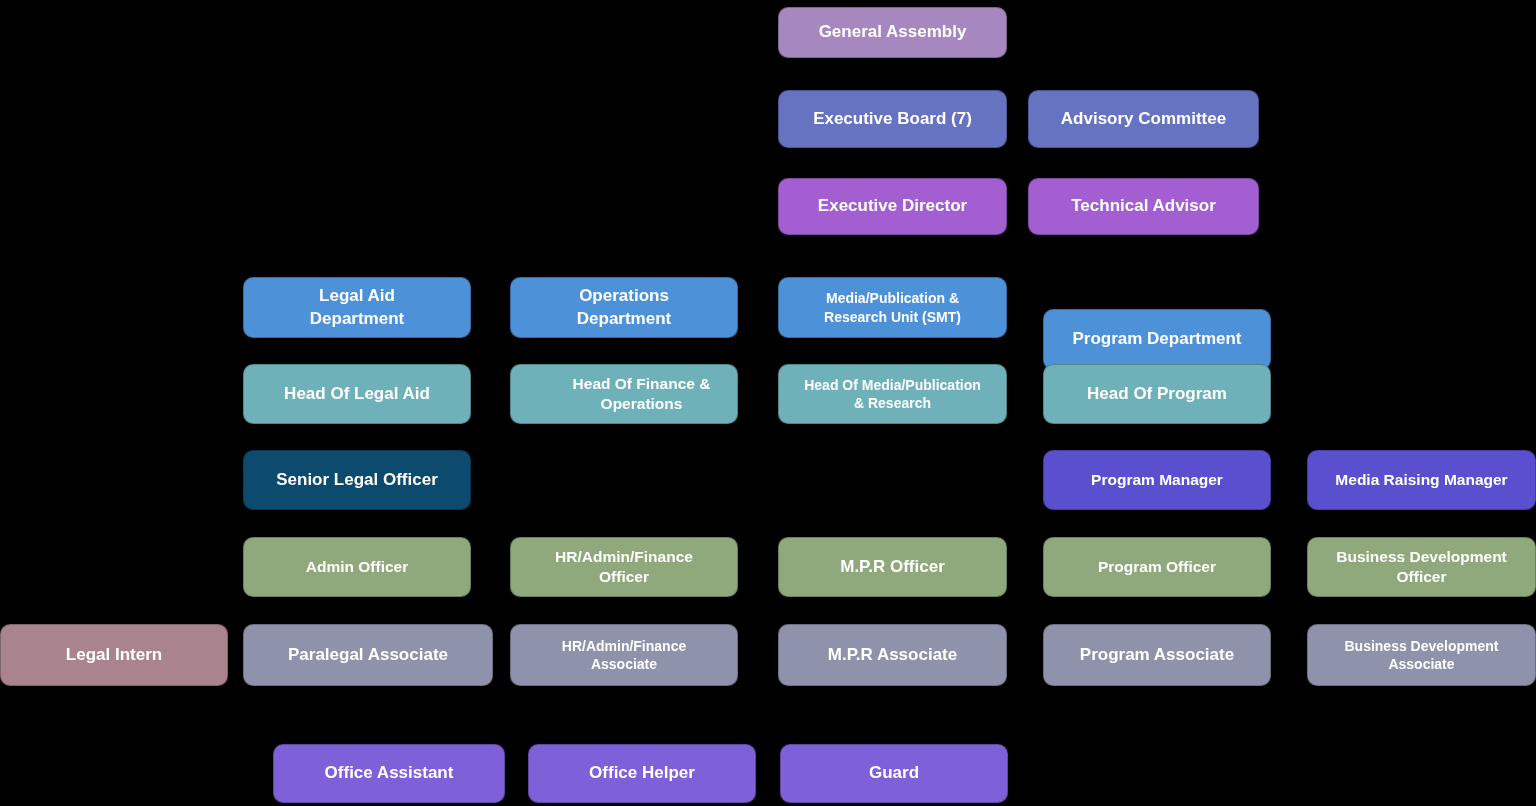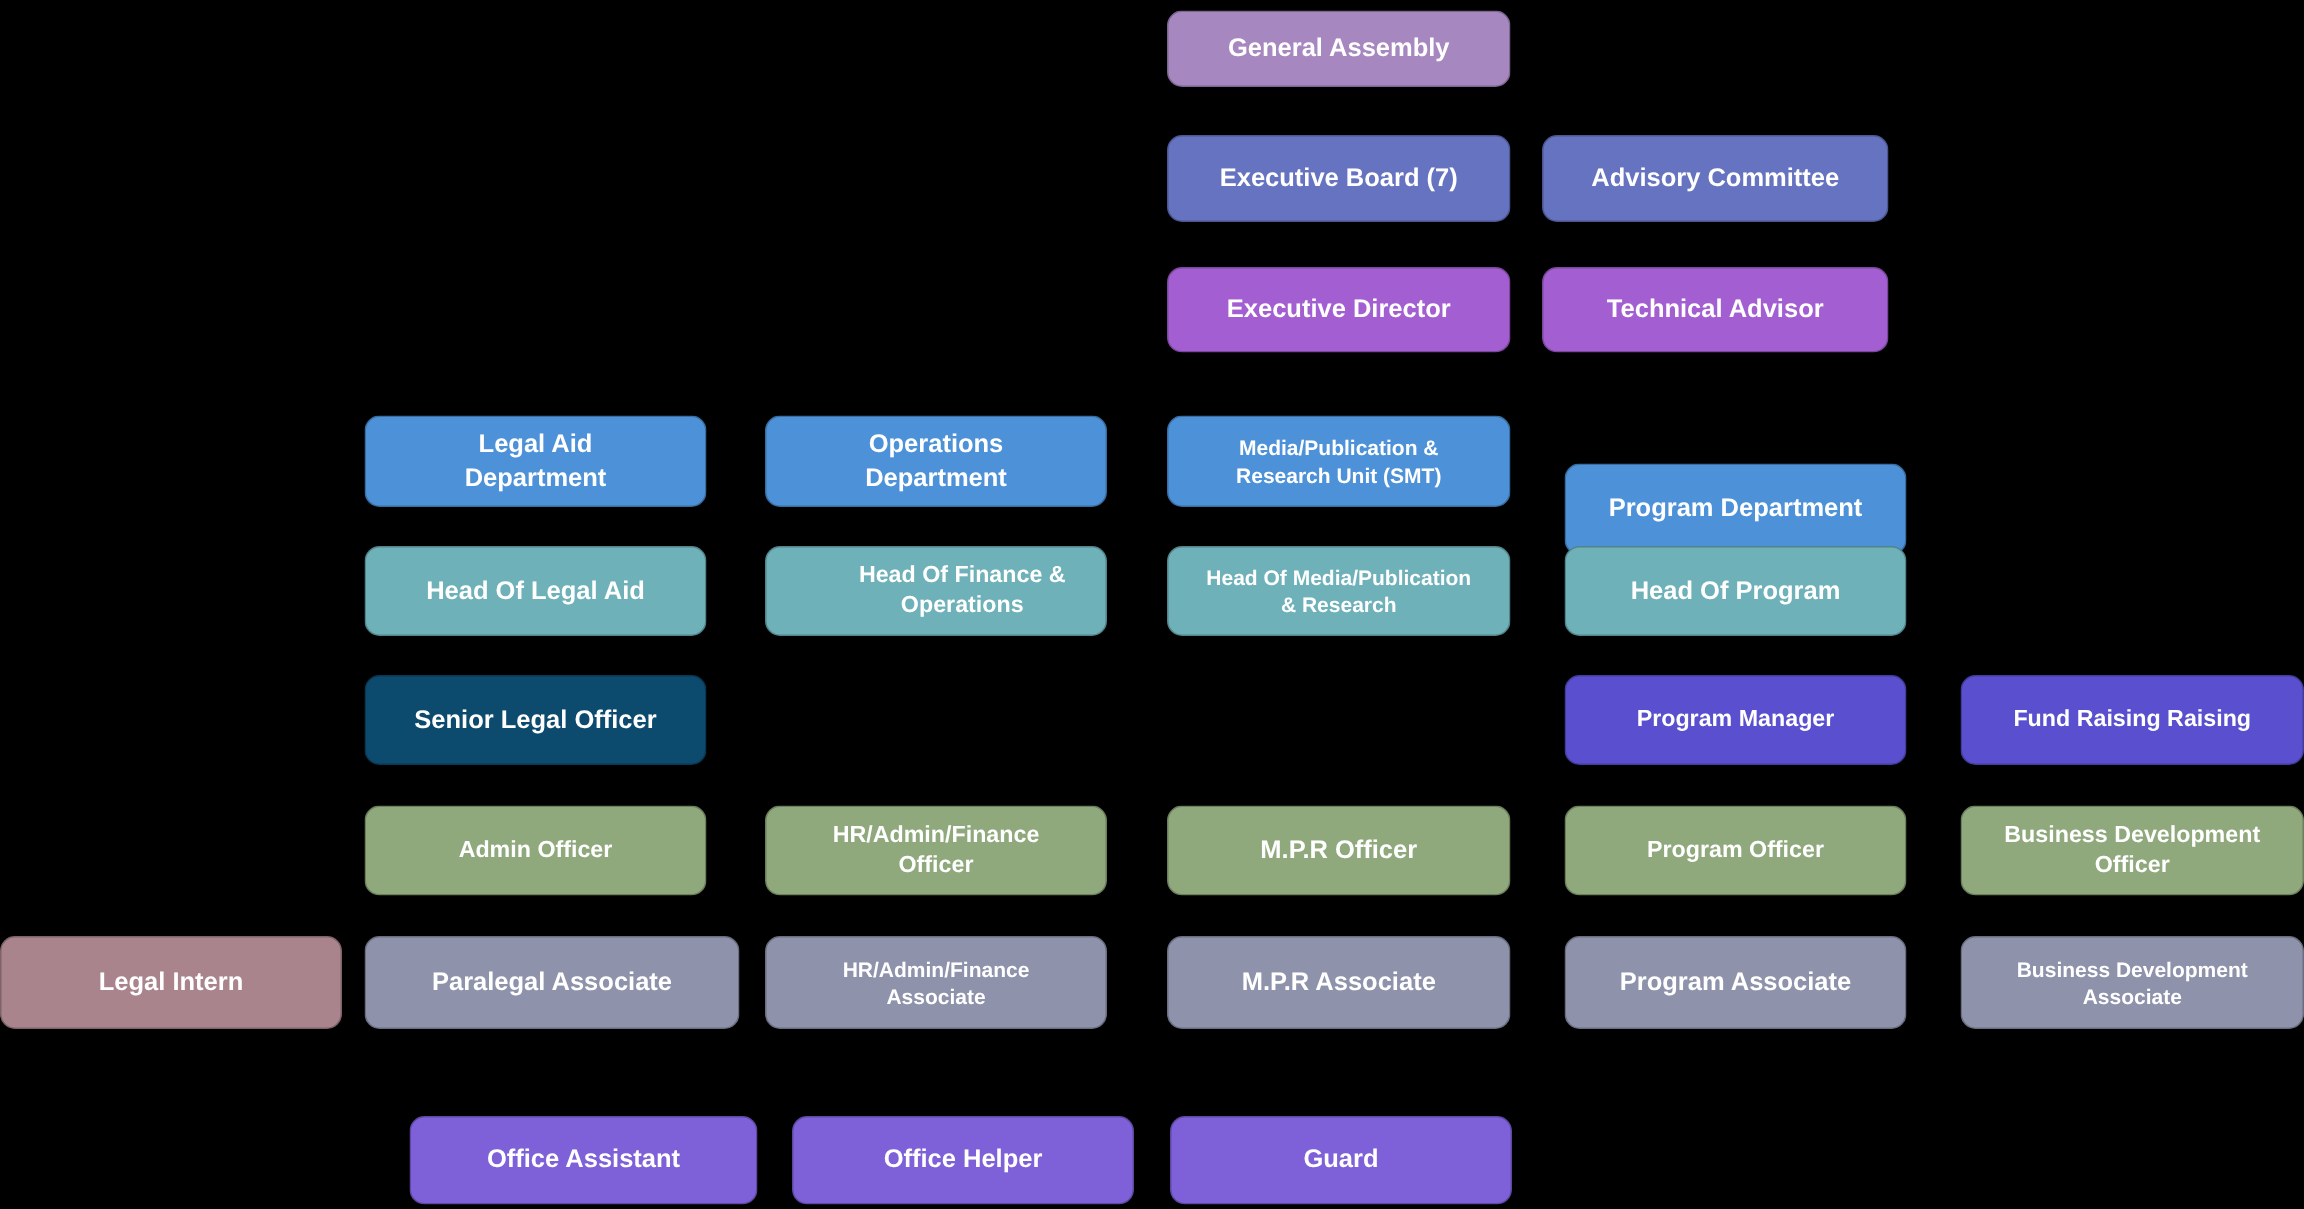--- a/index.html
+++ b/index.html
@@ -84,21 +84,21 @@
     <div class="node size-lg" style="left: 1043px; width: 228px; top: 364px; height: 60px; background: rgb(110, 177, 185);">
       <span class="label">Head Of Program</span>
     </div>
     <div class="node size-lg" style="left: 243px; width: 228px; top: 450px; height: 60px; background: #0c4a6e;">
       <span class="label">Senior Legal Officer</span>
     </div>
     <div class="node size-md" style="left: 1043px; width: 228px; top: 450px; height: 60px; background: rgb(90, 80, 207);">
       <span class="label">Program Manager</span>
     </div>
     <div class="node size-md" style="left: 1307px; width: 229px; top: 450px; height: 60px; background: rgb(90, 80, 207);">
-      <span class="label">Fund Raising Raising</span>
+      <span class="label">Media Raising Manager</span>
     </div>
     <div class="node size-md" style="left: 243px; width: 228px; top: 537px; height: 60px; background: rgb(143, 169, 125);">
       <span class="label">Admin Officer</span>
     </div>
     <div class="node size-md" style="left: 510px; width: 228px; top: 537px; height: 60px; background: rgb(143, 169, 125);">
       <span class="label">HR/Admin/Finance
 Officer</span>
     </div>
     <div class="node size-lg" style="left: 778px; width: 229px; top: 537px; height: 60px; background: rgb(143, 169, 125);">
       <span class="label">M.P.R Officer</span>

